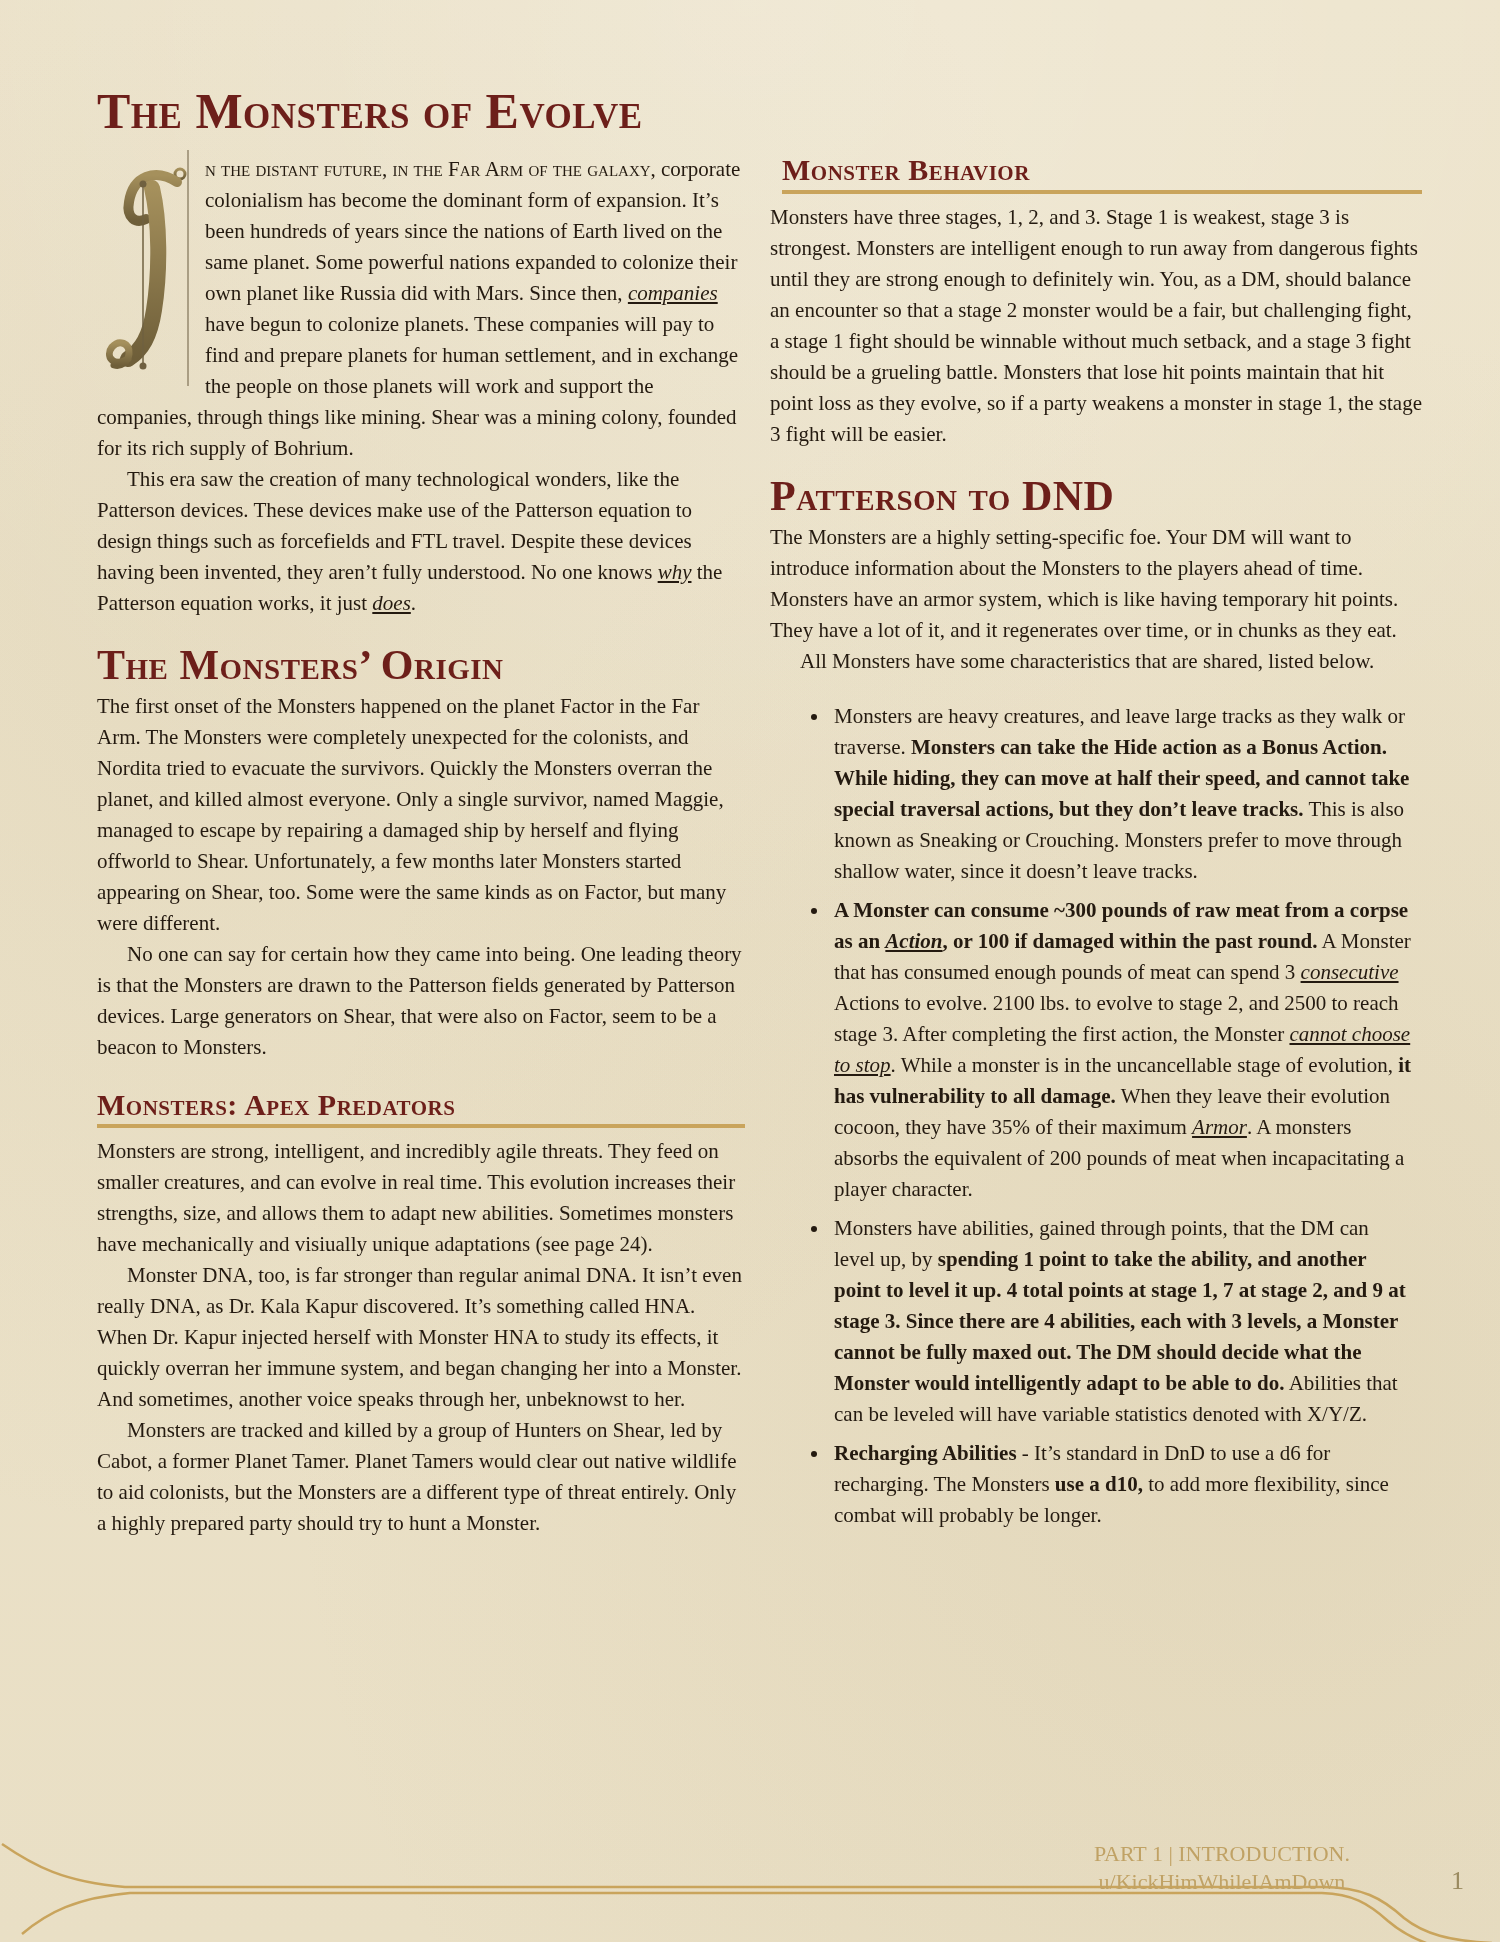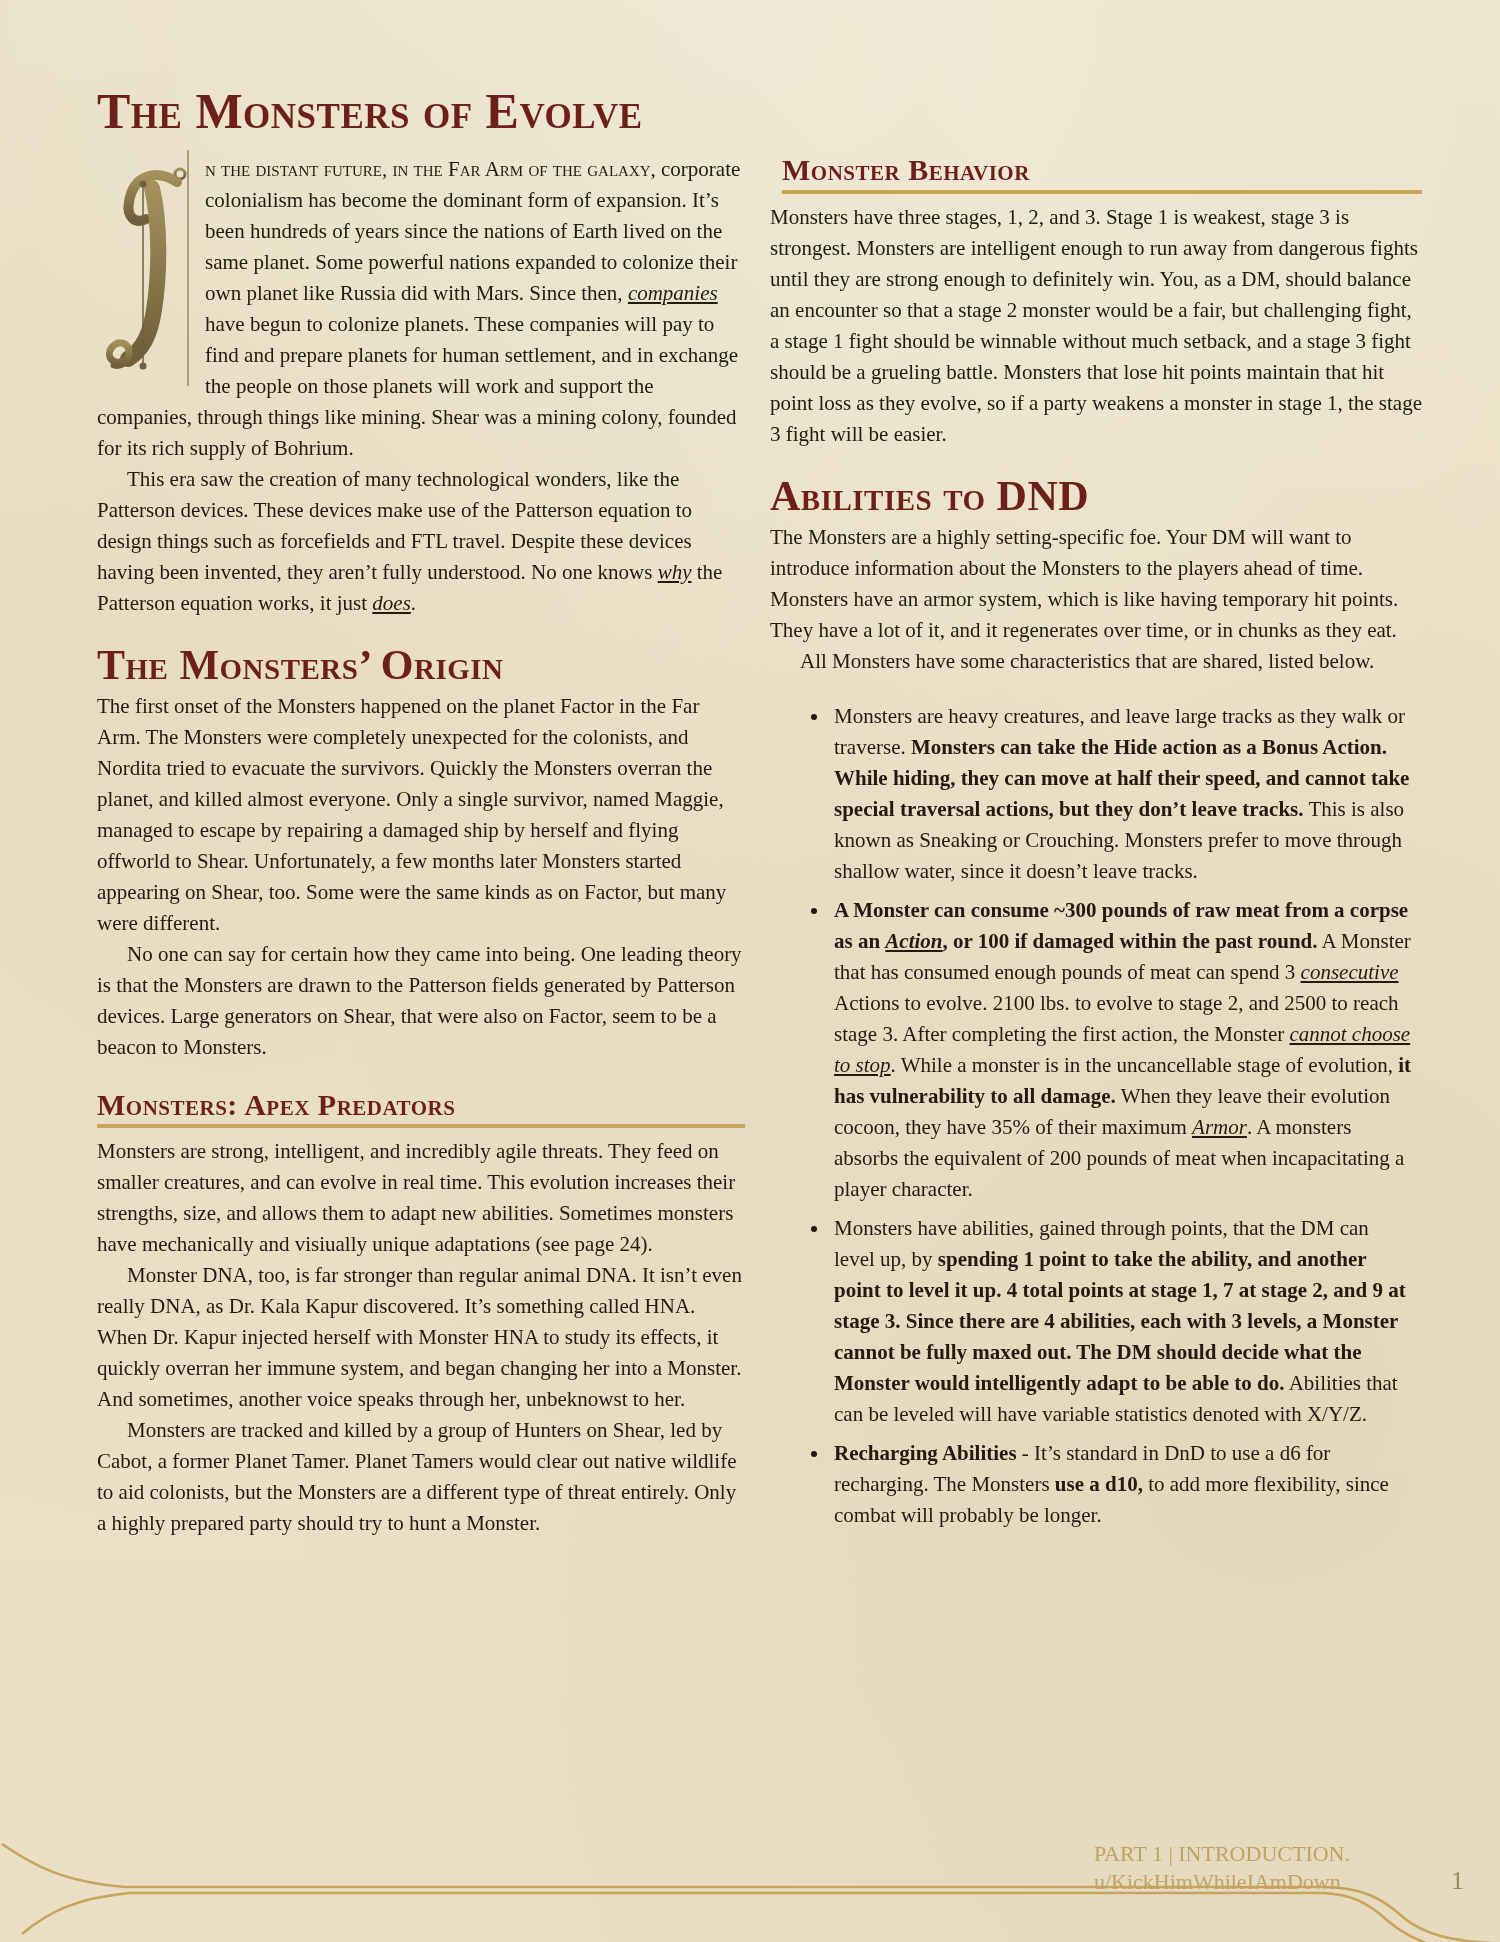--- a/index.html
+++ b/index.html
@@ -43,21 +43,21 @@
   .initial-rule{
     position:absolute;left:90px;top:-4px;width:2px;height:236px;
     background:rgba(105,92,64,.50);
   }
 
   ul.char-list{margin:24px 0 0 0;padding:0 0 0 52px;}
   ul.char-list li{font-size:21px;line-height:31px;padding-left:4px;margin:8px;}
 
   .footer-ornament{position:absolute;left:0;bottom:0;width:1500px;height:112px;}
   .footer-text{
-    position:absolute;right:150px;top:1840px;text-align:left;
+    position:absolute;right:150px;top:1840px;text-align:center;
     font-size:22px;line-height:28px;color:#C0A265;
   }
   .page-num{
     position:absolute;right:36px;top:1866px;
     font-size:26px;color:#9A8A5F;
   }
 </style>
 </head>
 <body>
 
@@ -97,21 +97,21 @@
     <h3>Monsters: Apex Predators</h3>
     <p class="body-p">Monsters are strong, intelligent, and incredibly agile threats. They feed on smaller creatures, and can evolve in real time. This evolution increases their strengths, size, and allows them to adapt new abilities. Sometimes monsters have mechanically and visiually unique adaptations (see page 24).</p>
     <p class="body-p indent">Monster DNA, too, is far stronger than regular animal DNA. It isn’t even really DNA, as Dr. Kala Kapur discovered. It’s something called HNA. When Dr. Kapur injected herself with Monster HNA to study its effects, it quickly overran her immune system, and began changing her into a Monster. And sometimes, another voice speaks through her, unbeknowst to her.</p>
     <p class="body-p indent">Monsters are tracked and killed by a group of Hunters on Shear, led by Cabot, a former Planet Tamer. Planet Tamers would clear out native wildlife to aid colonists, but the Monsters are a different type of threat entirely. Only a highly prepared party should try to hunt a Monster.</p>
   </div>
 
   <div class="col col-right">
     <h3>Monster Behavior</h3>
     <p class="body-p">Monsters have three stages, 1, 2, and 3. Stage 1 is weakest, stage 3 is strongest. Monsters are intelligent enough to run away from dangerous fights until they are strong enough to definitely win. You, as a DM, should balance an encounter so that a stage 2 monster would be a fair, but challenging fight, a stage 1 fight should be winnable without much setback, and a stage 3 fight should be a grueling battle. Monsters that lose hit points maintain that hit point loss as they evolve, so if a party weakens a monster in stage 1, the stage 3 fight will be easier.</p>
 
-    <h2>Abilities to DND</h2>
+    <h2>Patterson to DND</h2>
     <p class="body-p">The Monsters are a highly setting-specific foe. Your DM will want to introduce information about the Monsters to the players ahead of time. Monsters have an armor system, which is like having temporary hit points. They have a lot of it, and it regenerates over time, or in chunks as they eat.</p>
     <p class="body-p indent">All Monsters have some characteristics that are shared, listed below.</p>
 
     <ul class="char-list">
       <li><span>Monsters are heavy creatures, and leave large tracks as they walk or traverse. </span><span class="b">Monsters can take the Hide action as a Bonus Action. While hiding, they can move at half their speed, and cannot take special traversal actions, but they don’t leave tracks.</span><span> This is also known as Sneaking or Crouching. Monsters prefer to move through shallow water, since it doesn’t leave tracks.</span></li>
       <li><span class="b">A Monster can consume ~300 pounds of raw meat from a corpse as an </span><span class="b i">Action</span><span class="b">, or 100 if damaged within the past round.</span><span> A Monster that has consumed enough pounds of meat can spend 3 </span><span class="i">consecutive</span><span> Actions to evolve. 2100 lbs. to evolve to stage 2, and 2500 to reach stage 3. After completing the first action, the Monster </span><span class="i">cannot choose to stop</span><span>. While a monster is in the uncancellable stage of evolution, </span><span class="b">it has vulnerability to all damage.</span><span> When they leave their evolution cocoon, they have 35% of their maximum </span><span class="i">Armor</span><span>. A monsters absorbs the equivalent of 200 pounds of meat when incapacitating a player character.</span></li>
       <li><span>Monsters have abilities, gained through points, that the DM can level up, by </span><span class="b">spending 1 point to take the ability, and another point to level it up. 4 total points at stage 1, 7 at stage 2, and 9 at stage 3. Since there are 4 abilities, each with 3 levels, a Monster cannot be fully maxed out. The DM should decide what the Monster would intelligently adapt to be able to do.</span><span> Abilities that can be leveled will have variable statistics denoted with X/Y/Z.</span></li>
       <li><span class="b">Recharging Abilities</span><span> - It’s standard in DnD to use a d6 for recharging. The Monsters </span><span class="b">use a d10,</span><span> to add more flexibility, since combat will probably be longer.</span></li>
     </ul>
   </div>

